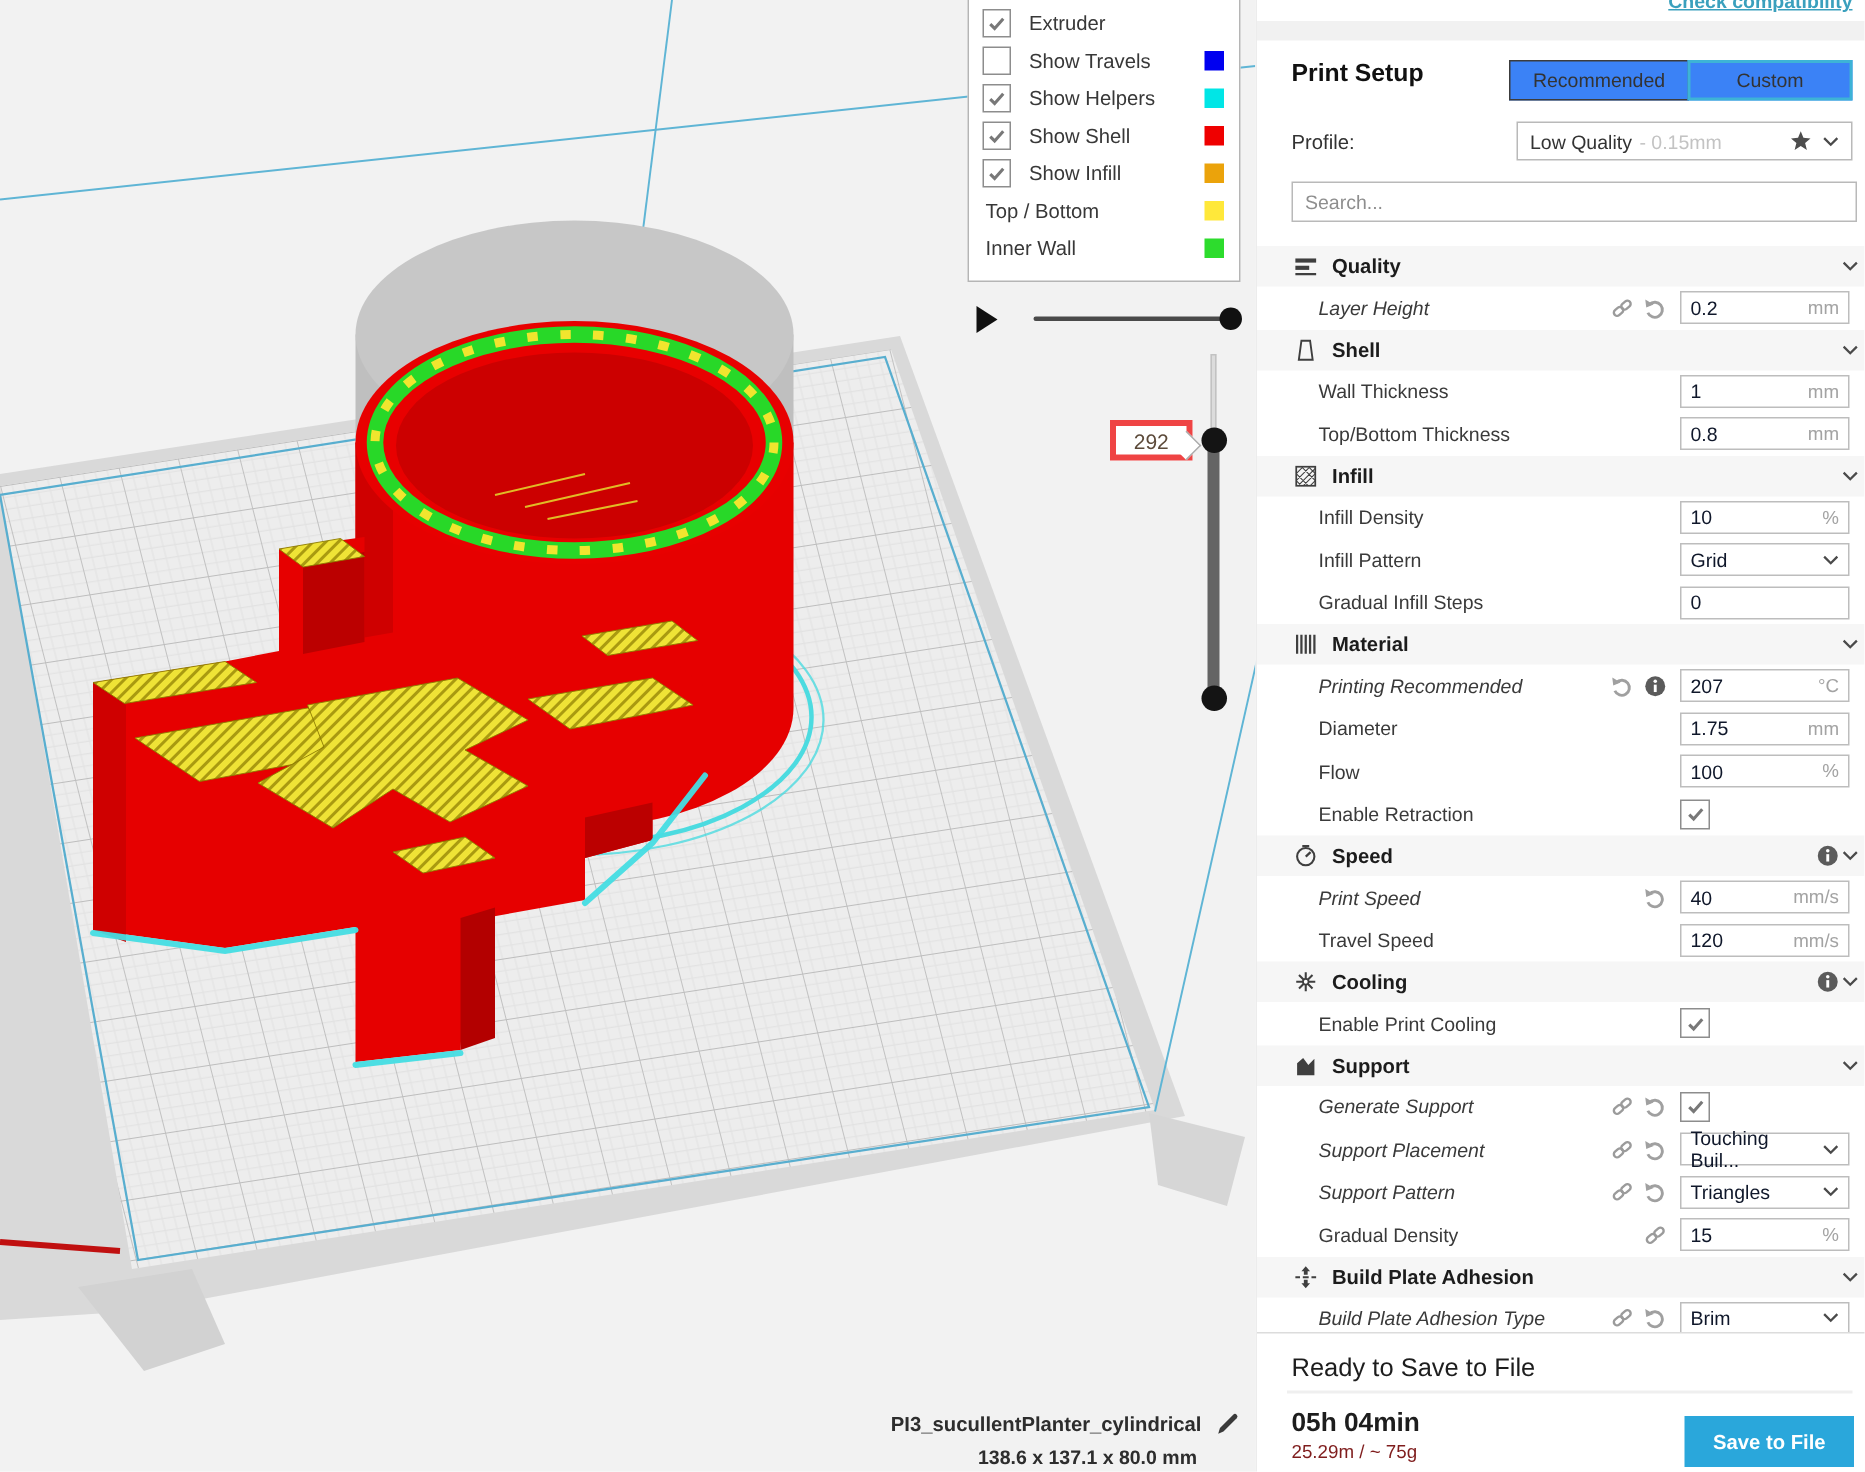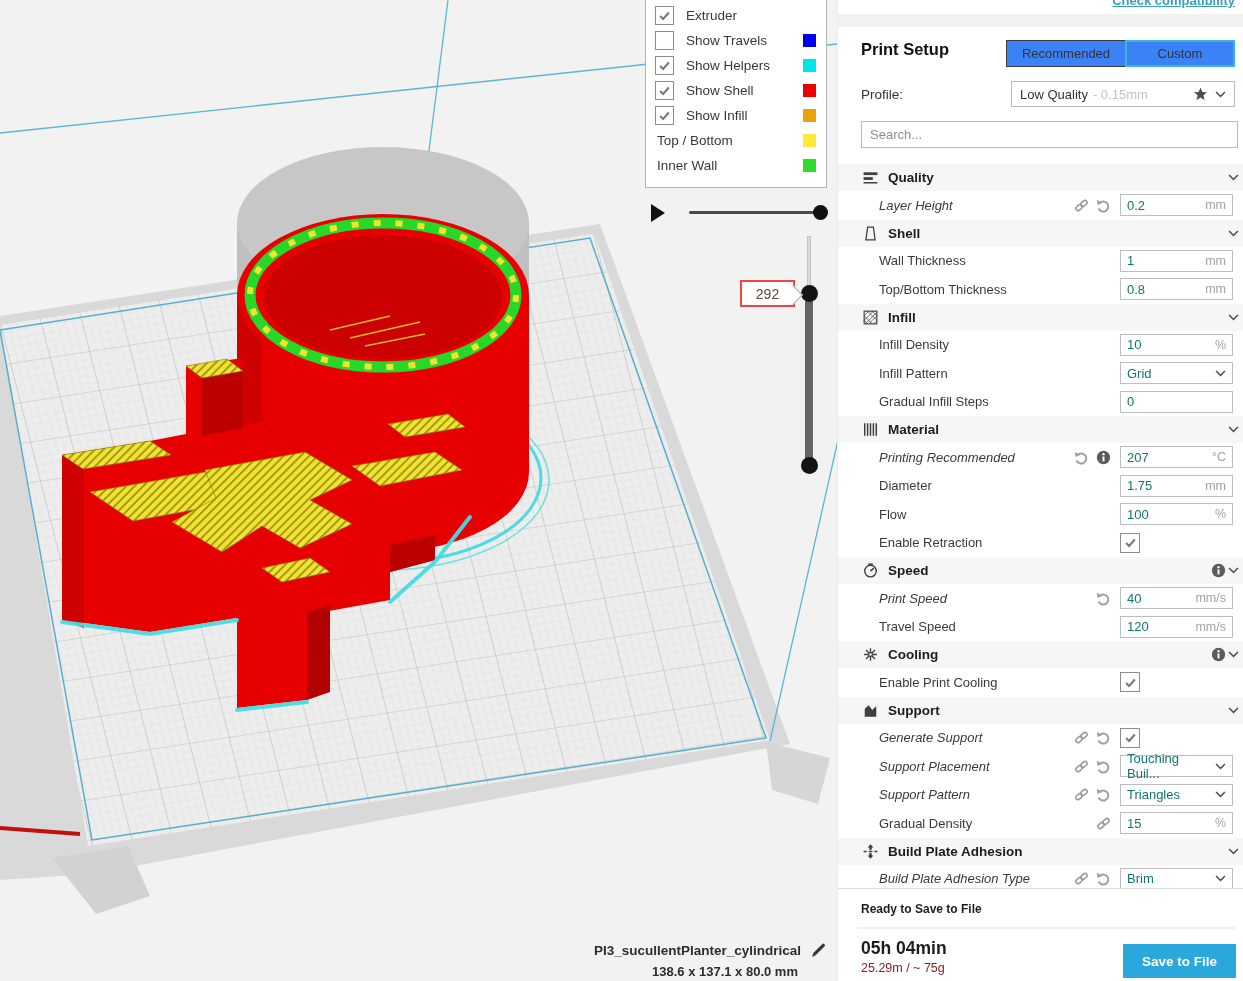--- a/index.html
+++ b/index.html
@@ -30,21 +30,21 @@
   .h-handle { position:absolute; left:813px; top:205px; width:15px; height:15px;
     border-radius:50%; background:#111; }
 
   
   .v-track-light { position:absolute; left:807px; top:236px; width:4px; height:58px;
     background:#dcdcdc; border:1px solid #c2c2c2; }
   .v-track-dark { position:absolute; left:805px; top:293px; width:8px; height:172px;
     background:#646464; border-radius:3px; }
   .v-handle { position:absolute; width:17px; height:17px; border-radius:50%; background:#141414; }
   .layer-tip { position:absolute; left:740px; top:280px; width:55px; height:27px;
-    background:#fff; border:2px solid #ef4444; font-size:14px; color:#5c4a3a;
+    background:#fff; border:4px solid #ef4444; font-size:14px; color:#5c4a3a;
     display:flex; align-items:center; justify-content:center; }
   .layer-tip::after { content:""; position:absolute; right:-7px; top:6px; width:13px; height:13px;
     background:#fff; border-right:1px solid #ababab; border-top:1px solid #ababab;
     transform:rotate(45deg); }
 
   
   .model-info { position:absolute; right:10px; bottom:2px; text-align:right; }
   .model-name-row { display:inline-flex; align-items:center; gap:9px; }
   .model-name { font-size:13.5px; font-weight:700; color:#2d2d2d; }
   .model-dims { font-size:13px; font-weight:700; color:#2d2d2d; margin-top:5px; padding-right:29px; }
@@ -76,32 +76,32 @@
   .sec-ic { width:15px; height:15px; margin-right:10px; display:inline-flex; }
   .sec-lb { font-size:13.5px; font-weight:700; color:#1c1c1c; }
   .sp { flex:1; }
   .set-row { display:flex; align-items:center; height:28.5px; padding:0 10px 0 41px; }
   .row-lb { font-size:13px; color:#3a3a3a; }
   .row-lb.it { font-style:italic; }
   .ric { width:15px; height:15px; margin-left:7px; flex:none; }
   .ctl { width:113px; margin-left:9px; flex:none; display:flex; align-items:center; }
   .ctl-input, .ctl-select { width:113px; height:22px; border:1px solid #bdbdbd; background:#fff;
     display:flex; align-items:center; padding:0 6px; position:relative; }
-  .ctl-val { font-size:13px; color:#0f766e; }
+  .ctl-val { font-size:13px; color:#0f172a; }
   .ctl-unit { position:absolute; right:6px; font-size:12.5px; color:#a3a3a3; }
   .ctl-select .chev { margin-left:auto; }
   .ctl-check { width:20px; height:20px; border:1px solid #8d8d8d; background:#fff;
     display:flex; align-items:center; justify-content:center; }
   .chev { width:11px; height:7px; flex:none; }
   .sec-h .chev { margin-left:2px; }
   .ckm { width:13px; height:13px; }
 
   .footer { position:absolute; left:0; right:0; bottom:0; height:93px; background:#fff;
     border-top:1px solid #dcdcdc; }
-  .f-status { position:absolute; left:23px; top:13px; font-size:12px; font-weight:700; color:#1d1d1d; }
+  .f-status { position:absolute; left:23px; top:13px; font-size:17px; font-weight:400; color:#1d1d1d; }
   .f-div { position:absolute; left:20px; right:8px; top:38px; height:2px; background:#efefef; }
   .f-time { position:absolute; left:23px; top:49px; font-size:17.5px; font-weight:700; color:#1d1d1d; }
   .f-usage { position:absolute; left:23px; top:72px; font-size:12.5px; color:#7f1d1d; }
   .save-btn { position:absolute; right:7px; bottom:3px; width:113px; height:34px;
     background:#2aa7db; color:#fff; font-size:13.5px; font-weight:700;
     display:flex; align-items:center; justify-content:center; border:none; }
 </style>
 </head>
 <body>
 

